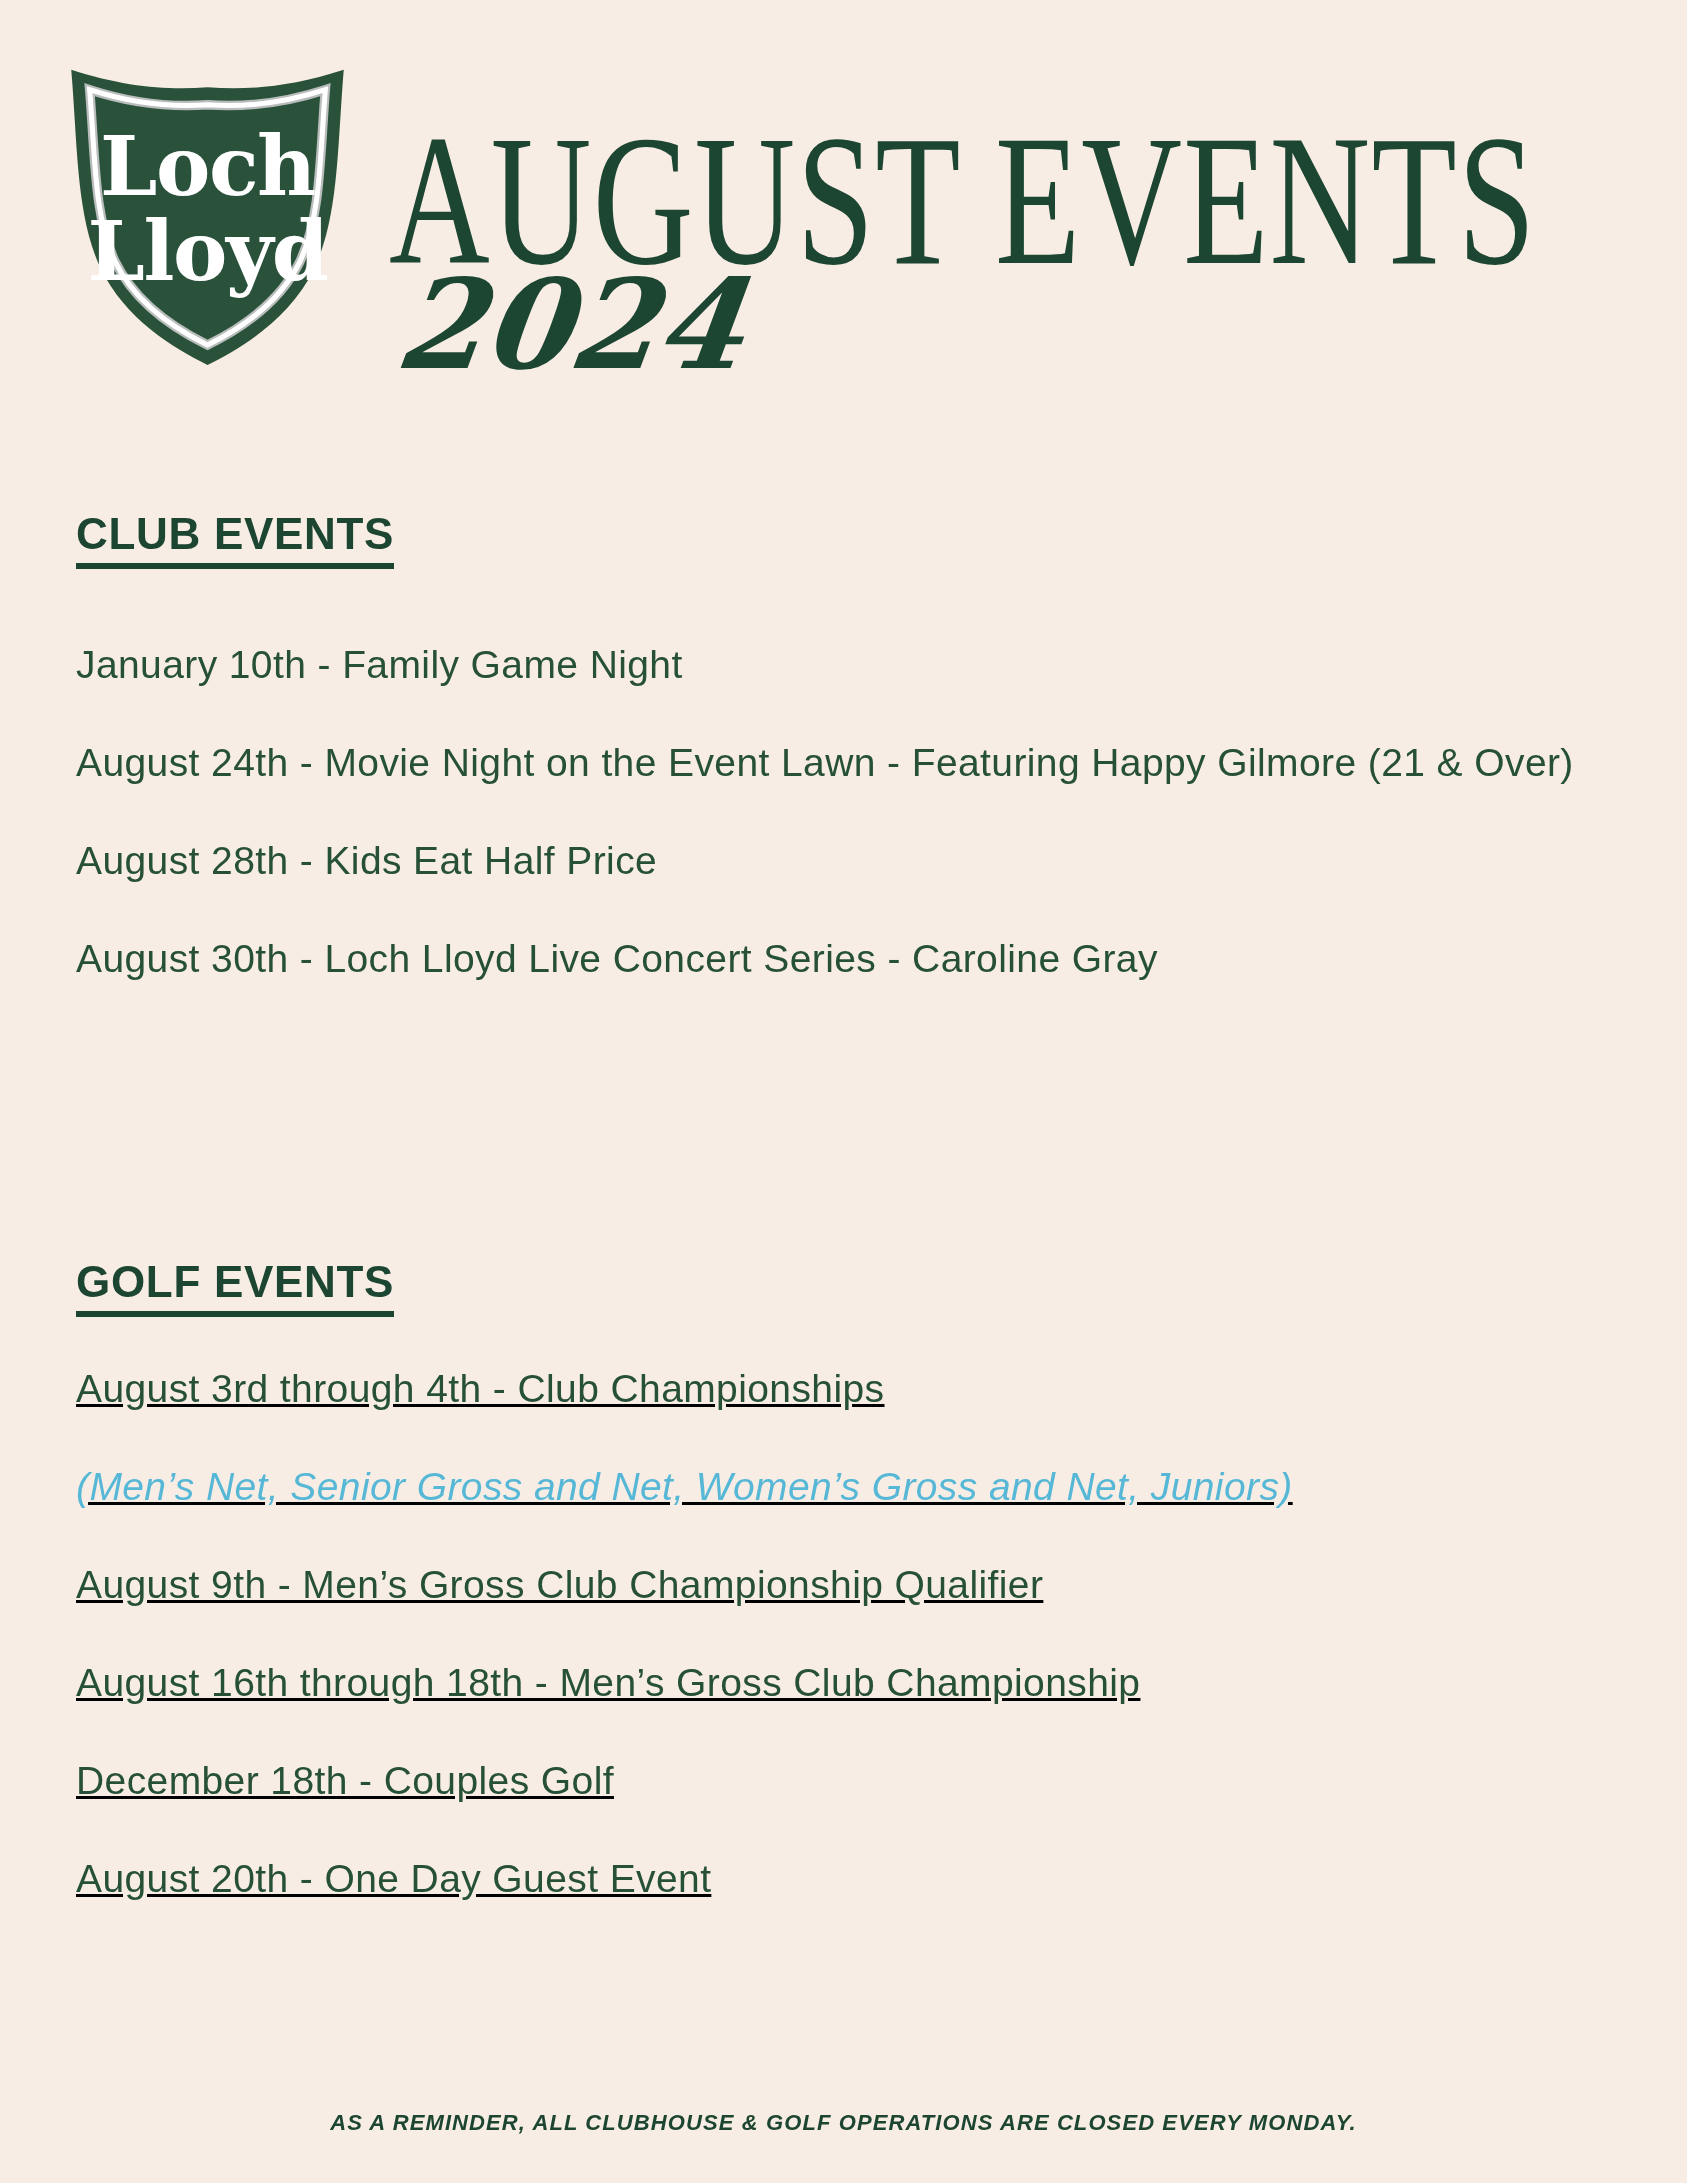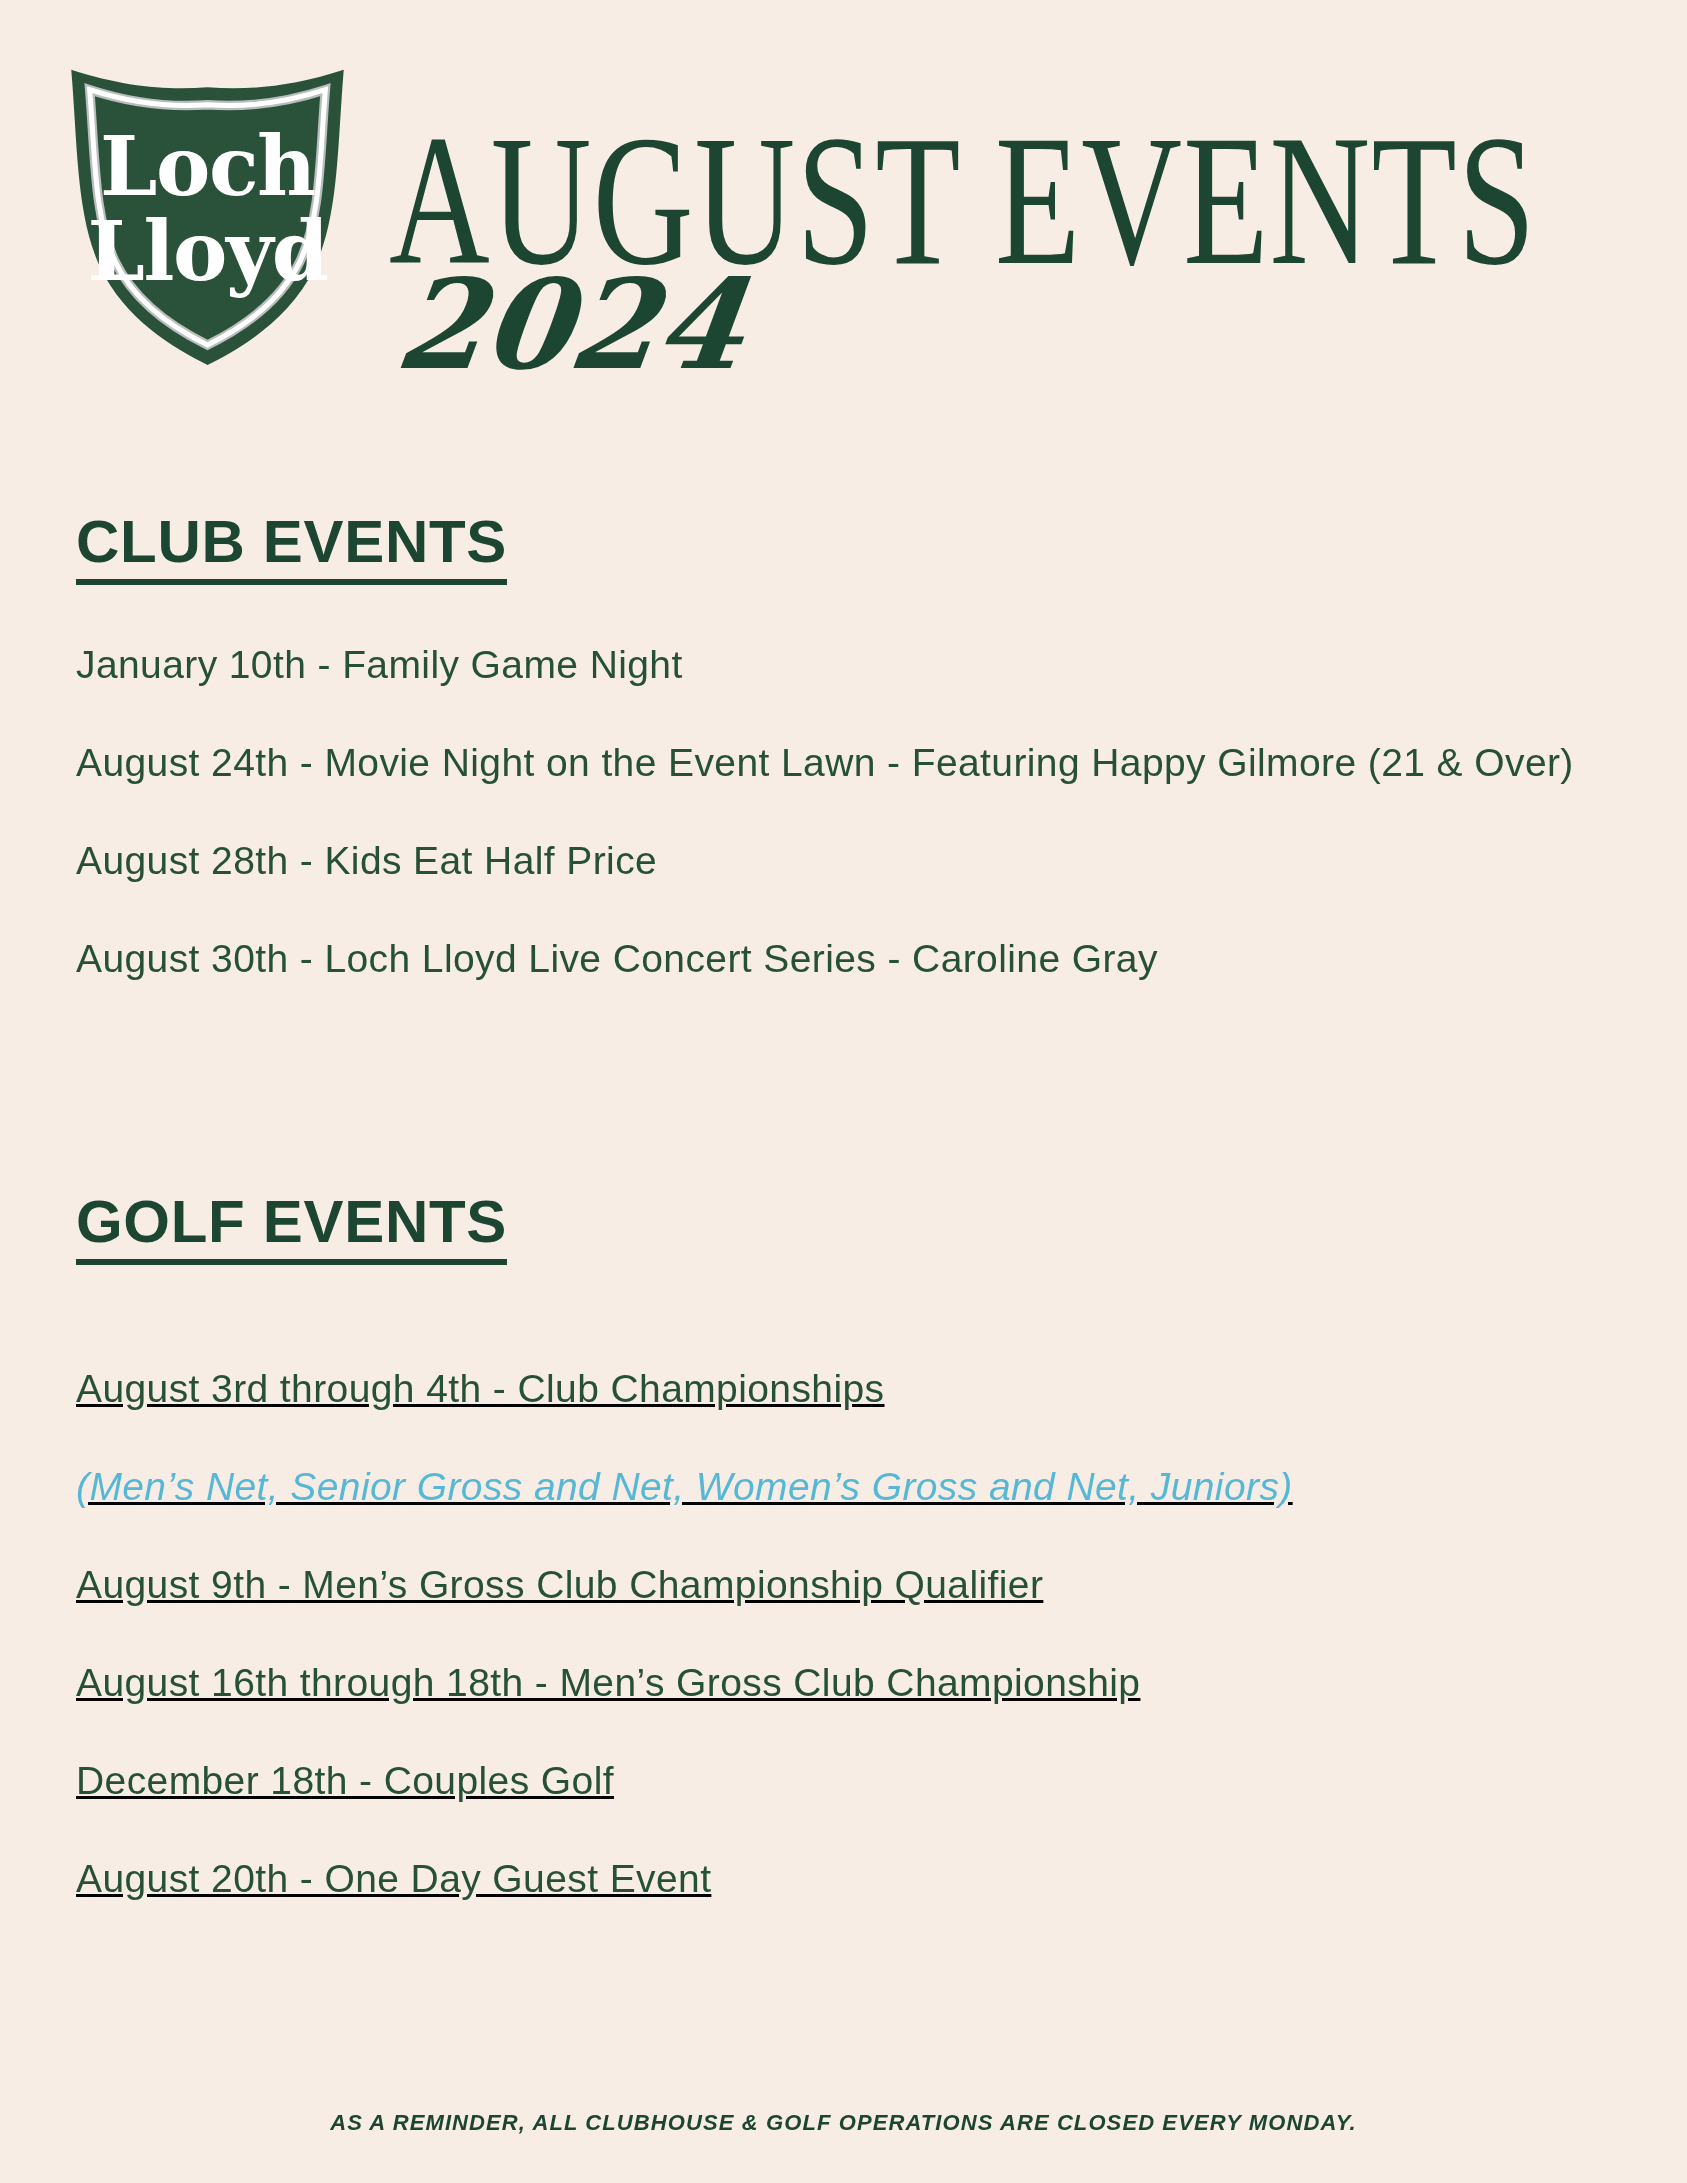--- a/index.html
+++ b/index.html
@@ -65,31 +65,31 @@
   }
 
   
   .section-heading {
     position: absolute;
     left: 76px;
     margin: 0;
     display: inline-block;
     font-family: "Liberation Sans", sans-serif;
     font-weight: 700;
-    font-size: 60px;
+    font-size: 44px;
     line-height: 1;
     letter-spacing: 0.7px;
     color: var(--green, #1c4631);
     padding-bottom: 7.3px;
     border-bottom: 6.6px solid var(--green, #1c4631);
     white-space: nowrap;
     text-align: right;
   }
   #club-heading { top: 512px; }
-  #golf-heading { top: 1192px; }
+  #golf-heading { top: 1260px; }
 
   .events-list {
     position: absolute;
     left: 76px;
     margin: 0;
     padding: 0;
     list-style: none;
   }
   #club-list { top: 616px; }
   #golf-list { top: 1340px; text-decoration: underline; }

